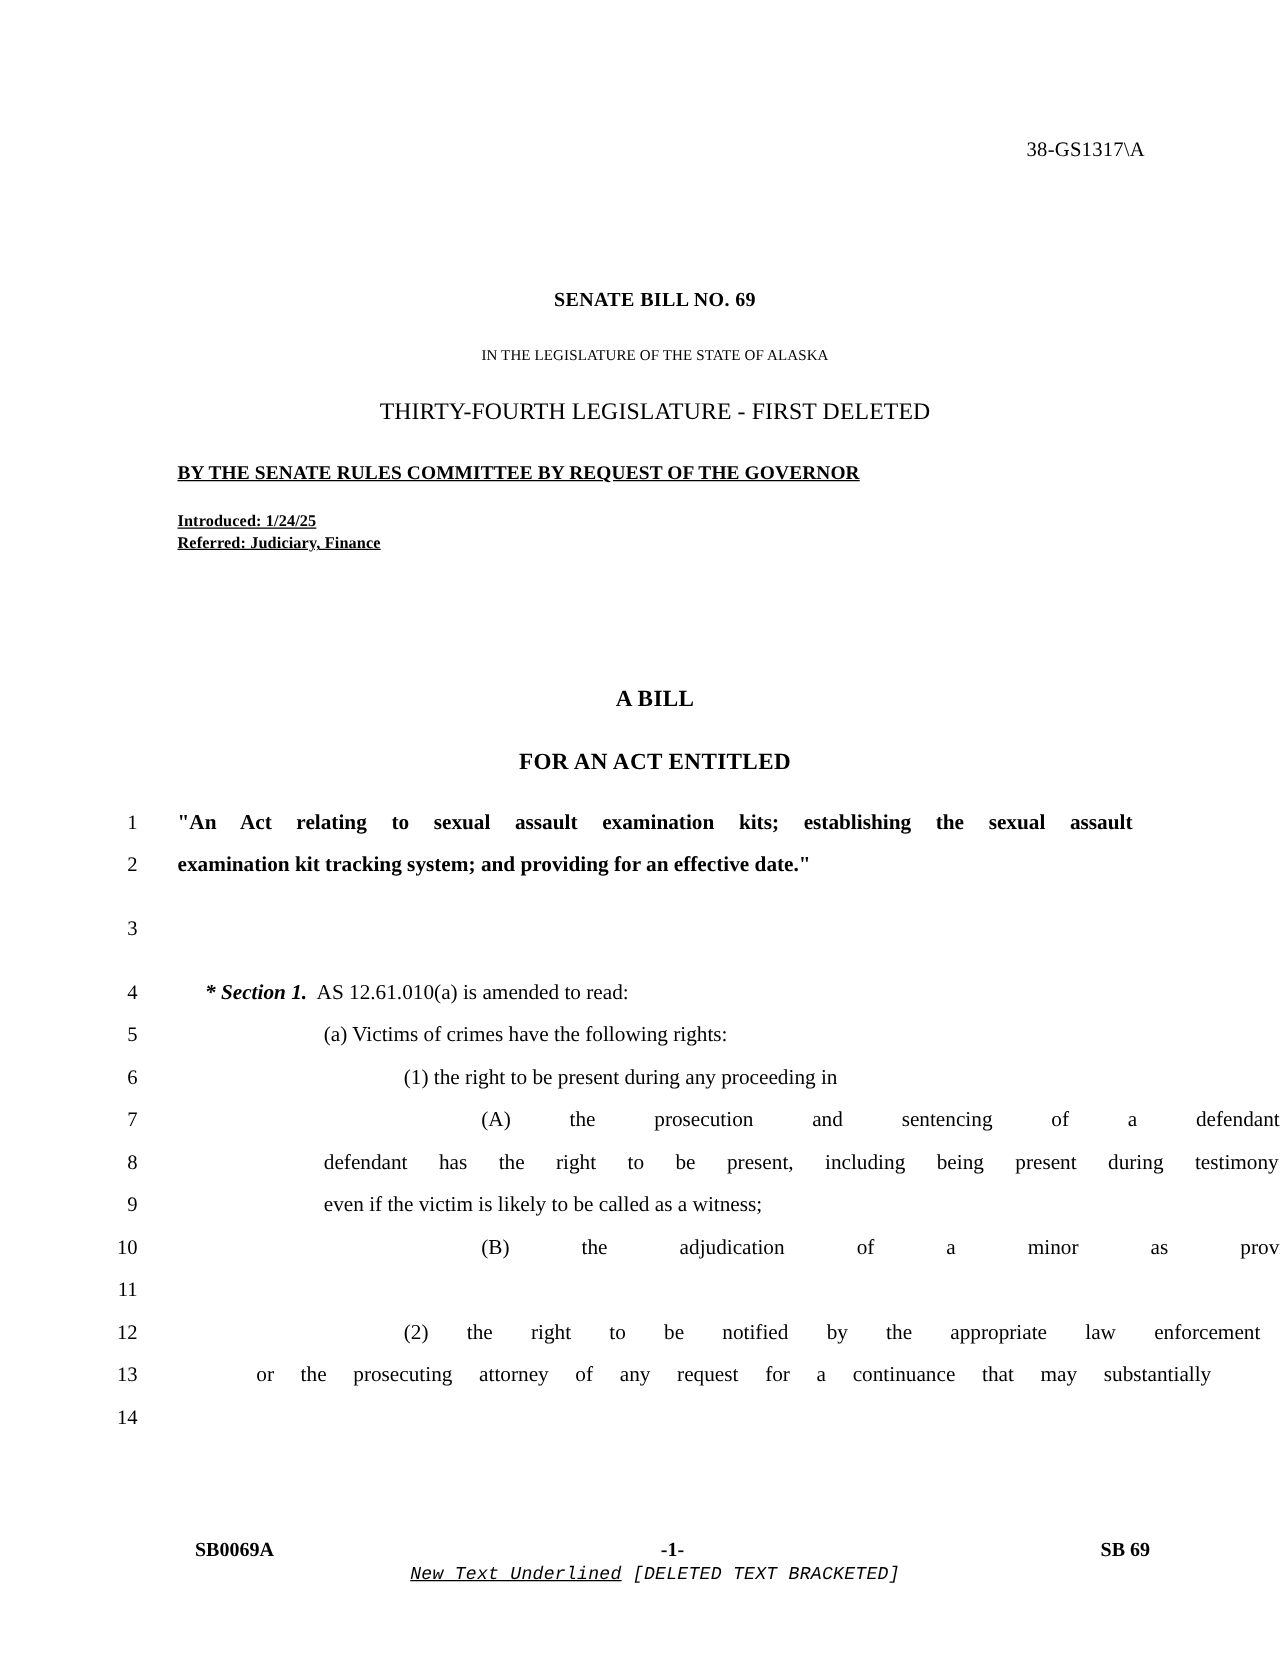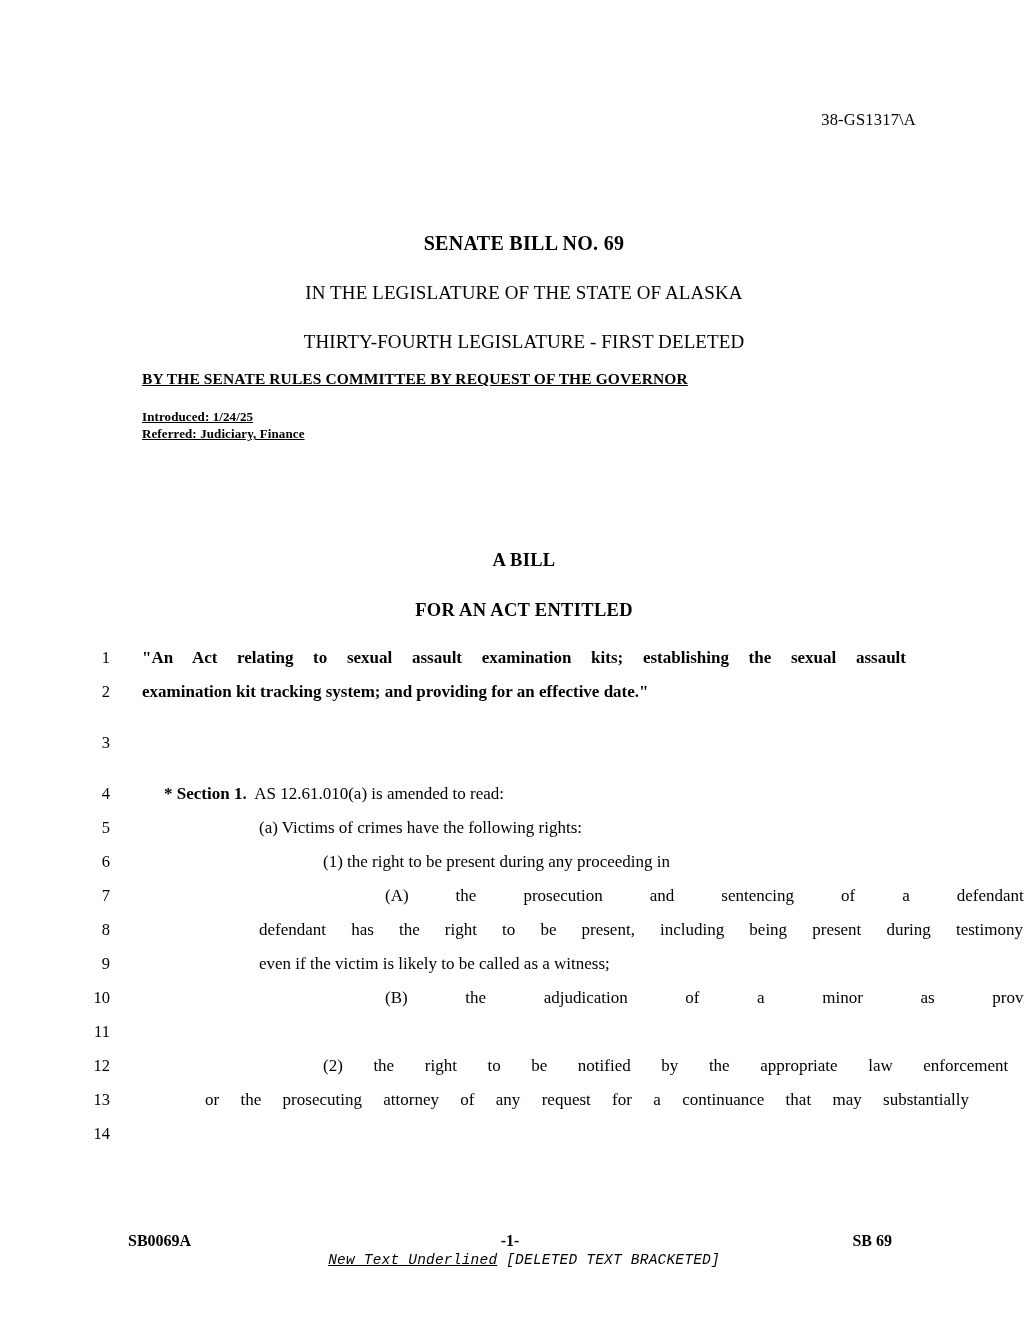--- a/index.html
+++ b/index.html
@@ -28,27 +28,27 @@
 
   
   .title-block {
     position: absolute;
     top: 232px;
     left: 142px;
     width: 764px;
     text-align: center;
   }
   .bill-no {
-    font-size: 20px;
+    font-size: 16px;
     font-weight: bold;
     letter-spacing: .3px;
     margin: 0;
   }
   .legislature-line {
-    font-size: 19px;
+    font-size: 12px;
     margin: 0;
     padding-top: 27px;
     letter-spacing: .1px;
   }
   .session-line {
     font-size: 19px;
     margin: 0;
     padding-top: 27px;
     letter-spacing: .1px;
   }
@@ -146,26 +146,27 @@
   }
   
   .ind-1 { padding-left: 22px; }   
   .ind-2 { padding-left: 63px; }   
   .ind-3 { padding-left: 117px; font-family: Liberation Serif, serif; }  
   .ind-4 { padding-left: 181px; }  
   .ind-5 { padding-left: 243px; }  
 
   .sec-head {
     font-weight: bold;
+    font-style: italic;
   }
 
   
   .footer {
     position: absolute;
-    left: 128px;
+    left: 156px;
     width: 764px;
     top: 1232px;
   }
   .footer-row {
     position: relative;
     height: 20px;
   }
   .footer-left, .footer-center, .footer-right {
     font-size: 16px;
     font-weight: bold;

